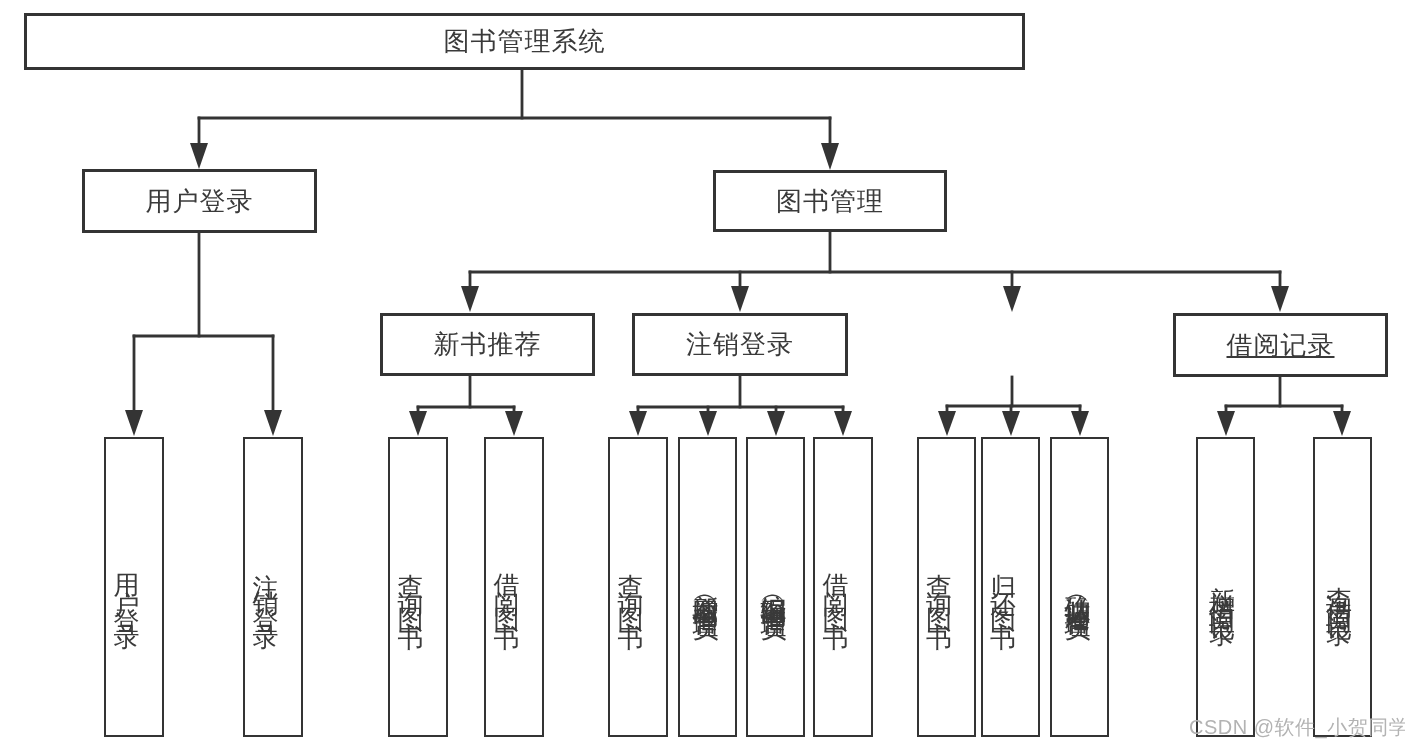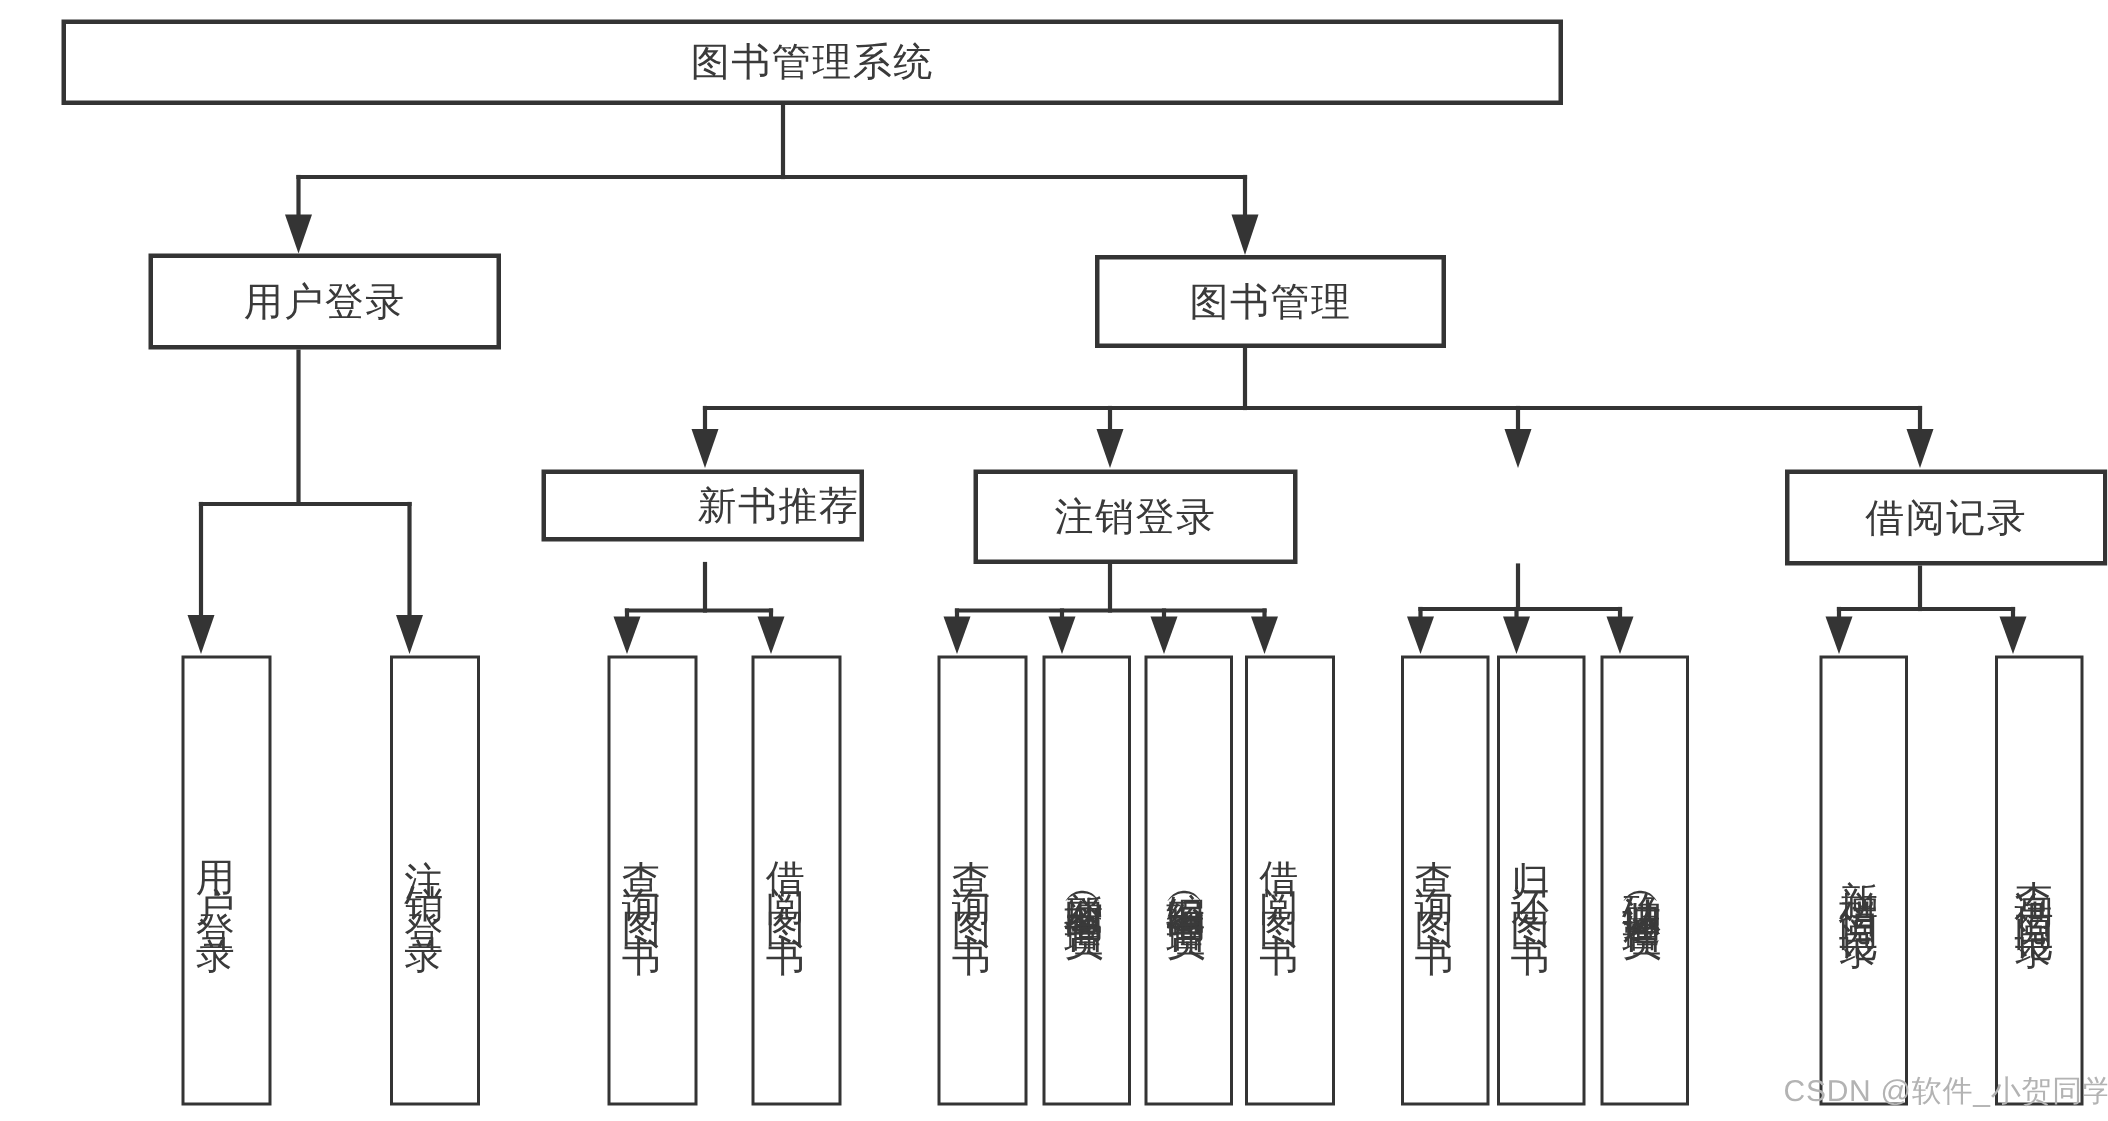--- a/index.html
+++ b/index.html
@@ -26,21 +26,20 @@
   }
   .node {
     position: absolute;
     box-sizing: border-box;
     background: #ffffff;
     border: 3px solid #343434;
     display: flex;
     align-items: center;
     justify-content: center;
     z-index: 2;
-    margin-left: 17px;
   }
   .node .hlabel {
     font-size: 26px;
     letter-spacing: 1px;
     white-space: nowrap;
   }
   .leaf {
     border-width: 2.5px;
   }
   .leaf .vlabel {
@@ -151,27 +150,27 @@
     <span class="hlabel">图书管理系统</span>
   </div>
 
   <div class="node" style="left:82px; top:169px; width:235px; height:64px;">
     <span class="hlabel">用户登录</span>
   </div>
   <div class="node" style="left:713px; top:170px; width:234px; height:62px;justify-content:center;">
     <span class="hlabel">图书管理</span>
   </div>
 
-  <div class="node" style="left:344px; top:313px; width:215px; height:48px;justify-content:flex-end;">
+  <div class="node" style="left:380px; top:313px; width:215px; height:63px;">
     <span class="hlabel">新书推荐</span>
   </div>
   <div class="node" style="left:632px; top:313px; width:216px; height:63px;">
     <span class="hlabel">注销登录</span>
   </div>
-  <div class="node" style="left:1173px; top:313px; width:215px; height:64px;">
+  <div class="node" style="left:1173px; top:313px; width:215px; height:64px;text-decoration:underline;">
     <span class="hlabel">借阅记录</span>
   </div>
 
   <div class="node leaf sp4" style="left:104px; top:437px; width:60px; height:300px;">
     <span class="vlabel">用户登录</span>
   </div>
   <div class="node leaf sp4" style="left:243px; top:437px; width:60px; height:300px;">
     <span class="vlabel">注销登录</span>
   </div>
 

